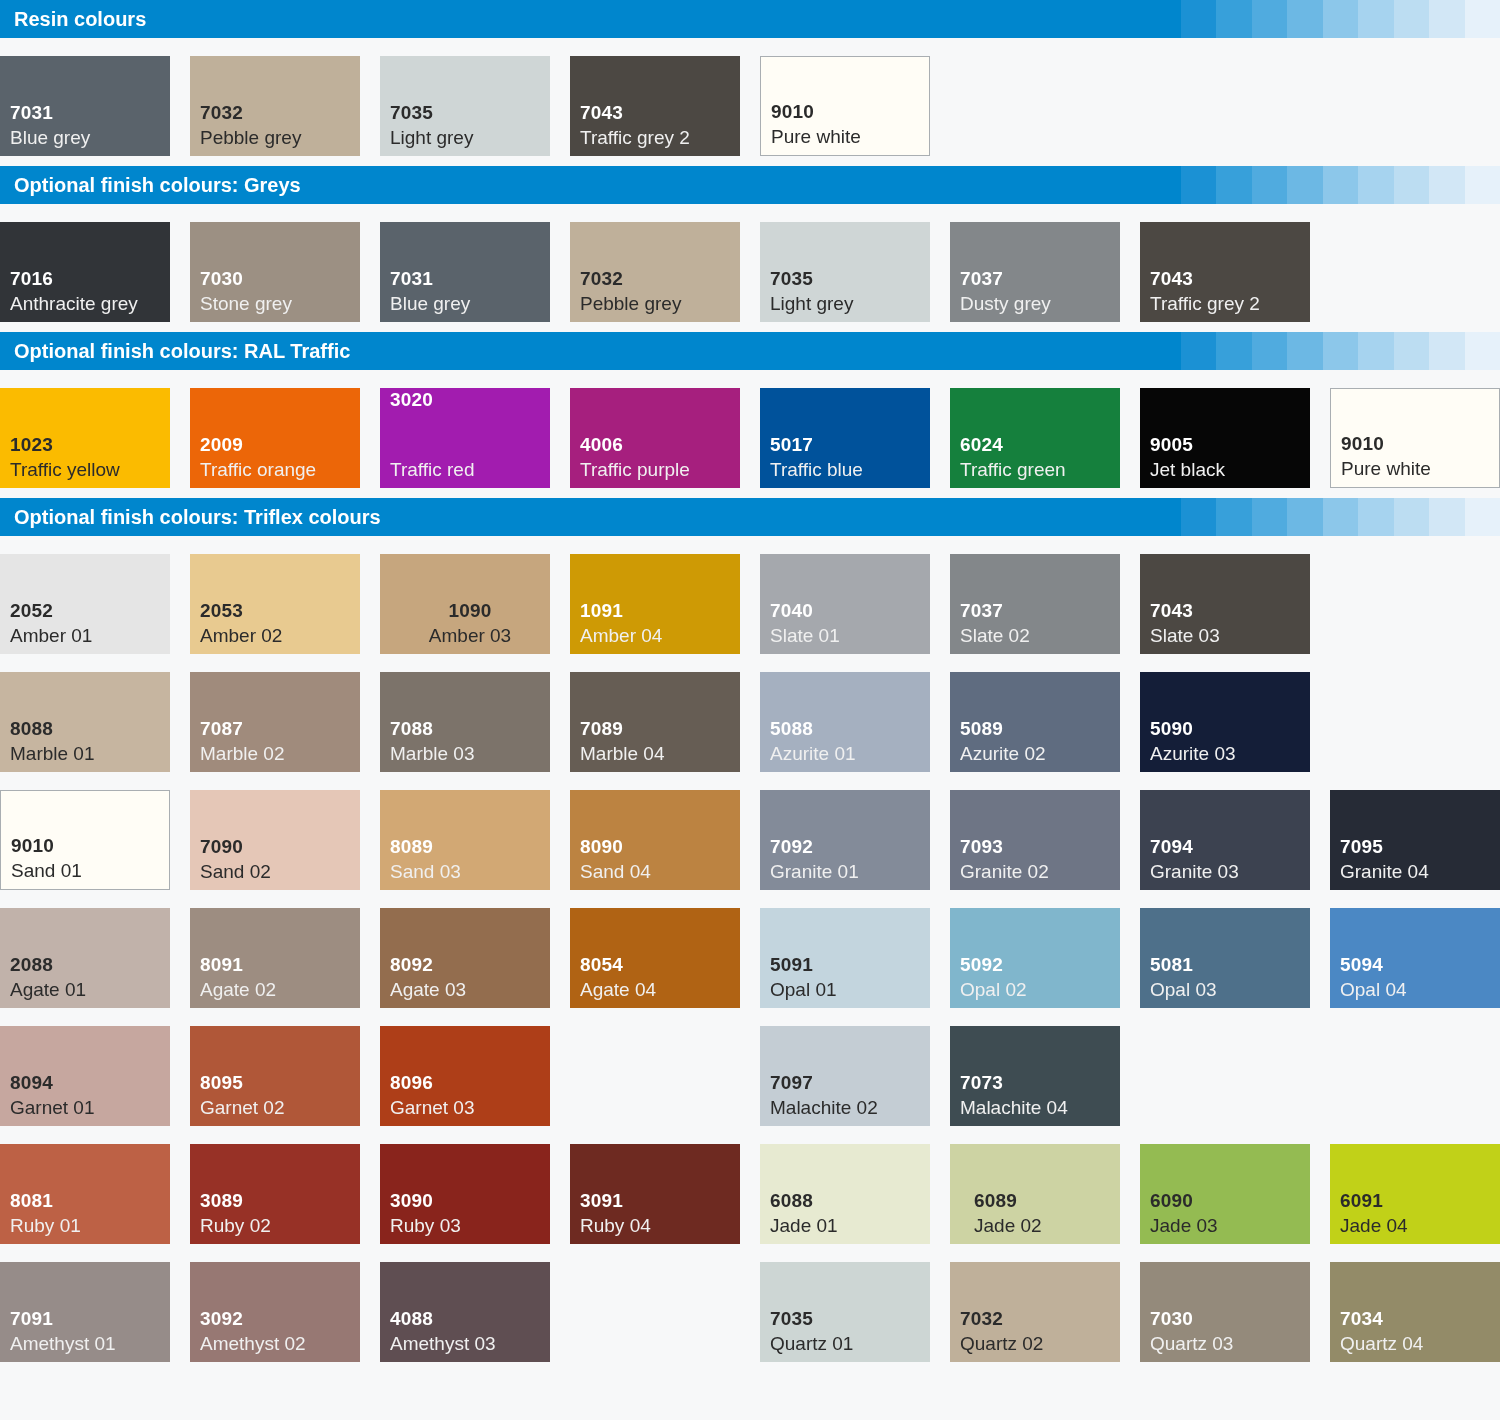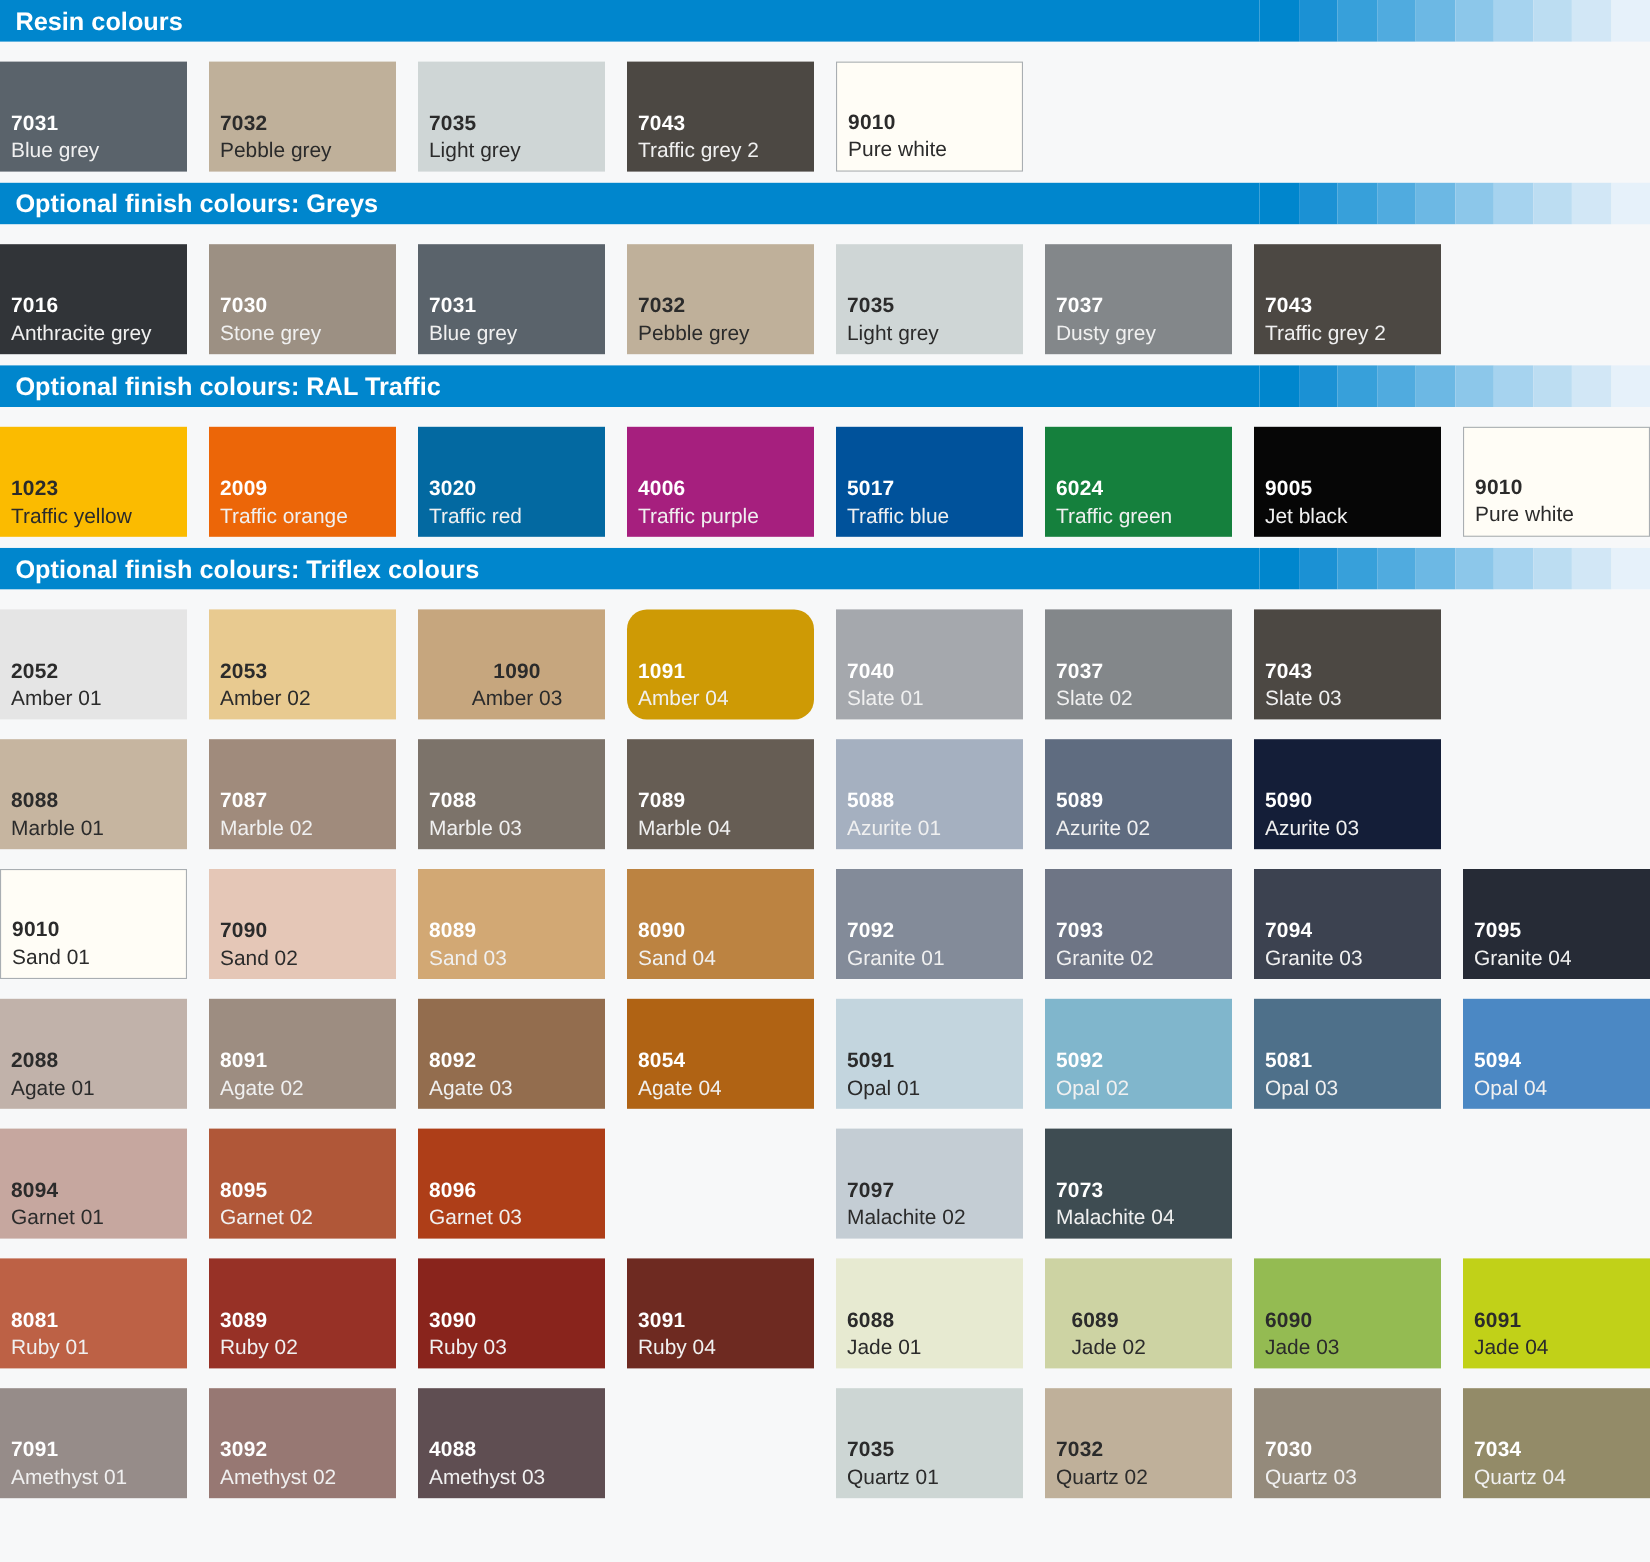--- a/index.html
+++ b/index.html
@@ -15,21 +15,21 @@
   .section-header{
     position:relative;
     height:38px;
     display:flex;
     align-items:stretch;
     overflow:hidden;
   }
   .sh-title{
     background:#0086cd;
     color:#ffffff;
-    font-size:23px;
+    font-size:20px;
     font-weight:bold;
     line-height:38px;
     padding-left:14px;
     padding-right:16px;
     white-space:nowrap;
     flex:0 0 auto;
     min-width:1145px;
     box-sizing:border-box;
   }
   .sh-blocks{
@@ -191,21 +191,21 @@
     <div class="rowwrap">
       <div class="row">
         <div class="cell dark-text" style="background: rgb(251, 187, 0);">
           <div class="code">1023</div>
           <div class="cname">Traffic yellow</div>
         </div>
         <div class="cell light-text" style="background: rgb(236, 102, 8);">
           <div class="code">2009</div>
           <div class="cname">Traffic orange</div>
         </div>
-        <div class="cell light-text" style="background: #0369a1;">
+        <div class="cell light-text" style="background: #a21caf; gap: 45px;">
           <div class="code">3020</div>
           <div class="cname">Traffic red</div>
         </div>
         <div class="cell light-text" style="background: rgb(166, 31, 126);">
           <div class="code">4006</div>
           <div class="cname">Traffic purple</div>
         </div>
         <div class="cell light-text" style="background: rgb(0, 82, 155);">
           <div class="code">5017</div>
           <div class="cname">Traffic blue</div>
@@ -247,21 +247,21 @@
           <div class="cname">Amber 01</div>
         </div>
         <div class="cell dark-text" style="background: rgb(232, 202, 144);">
           <div class="code">2053</div>
           <div class="cname">Amber 02</div>
         </div>
         <div class="cell dark-text" style="background: rgb(198, 166, 126); align-items: center;">
           <div class="code">1090</div>
           <div class="cname">Amber 03</div>
         </div>
-        <div class="cell light-text" style="background: rgb(206, 154, 5); border-radius: 18px;">
+        <div class="cell light-text" style="background: rgb(206, 154, 5);">
           <div class="code">1091</div>
           <div class="cname">Amber 04</div>
         </div>
         <div class="cell light-text" style="background: rgb(165, 168, 173);">
           <div class="code">7040</div>
           <div class="cname">Slate 01</div>
         </div>
         <div class="cell light-text" style="background: rgb(131, 135, 138);">
           <div class="code">7037</div>
           <div class="cname">Slate 02</div>

